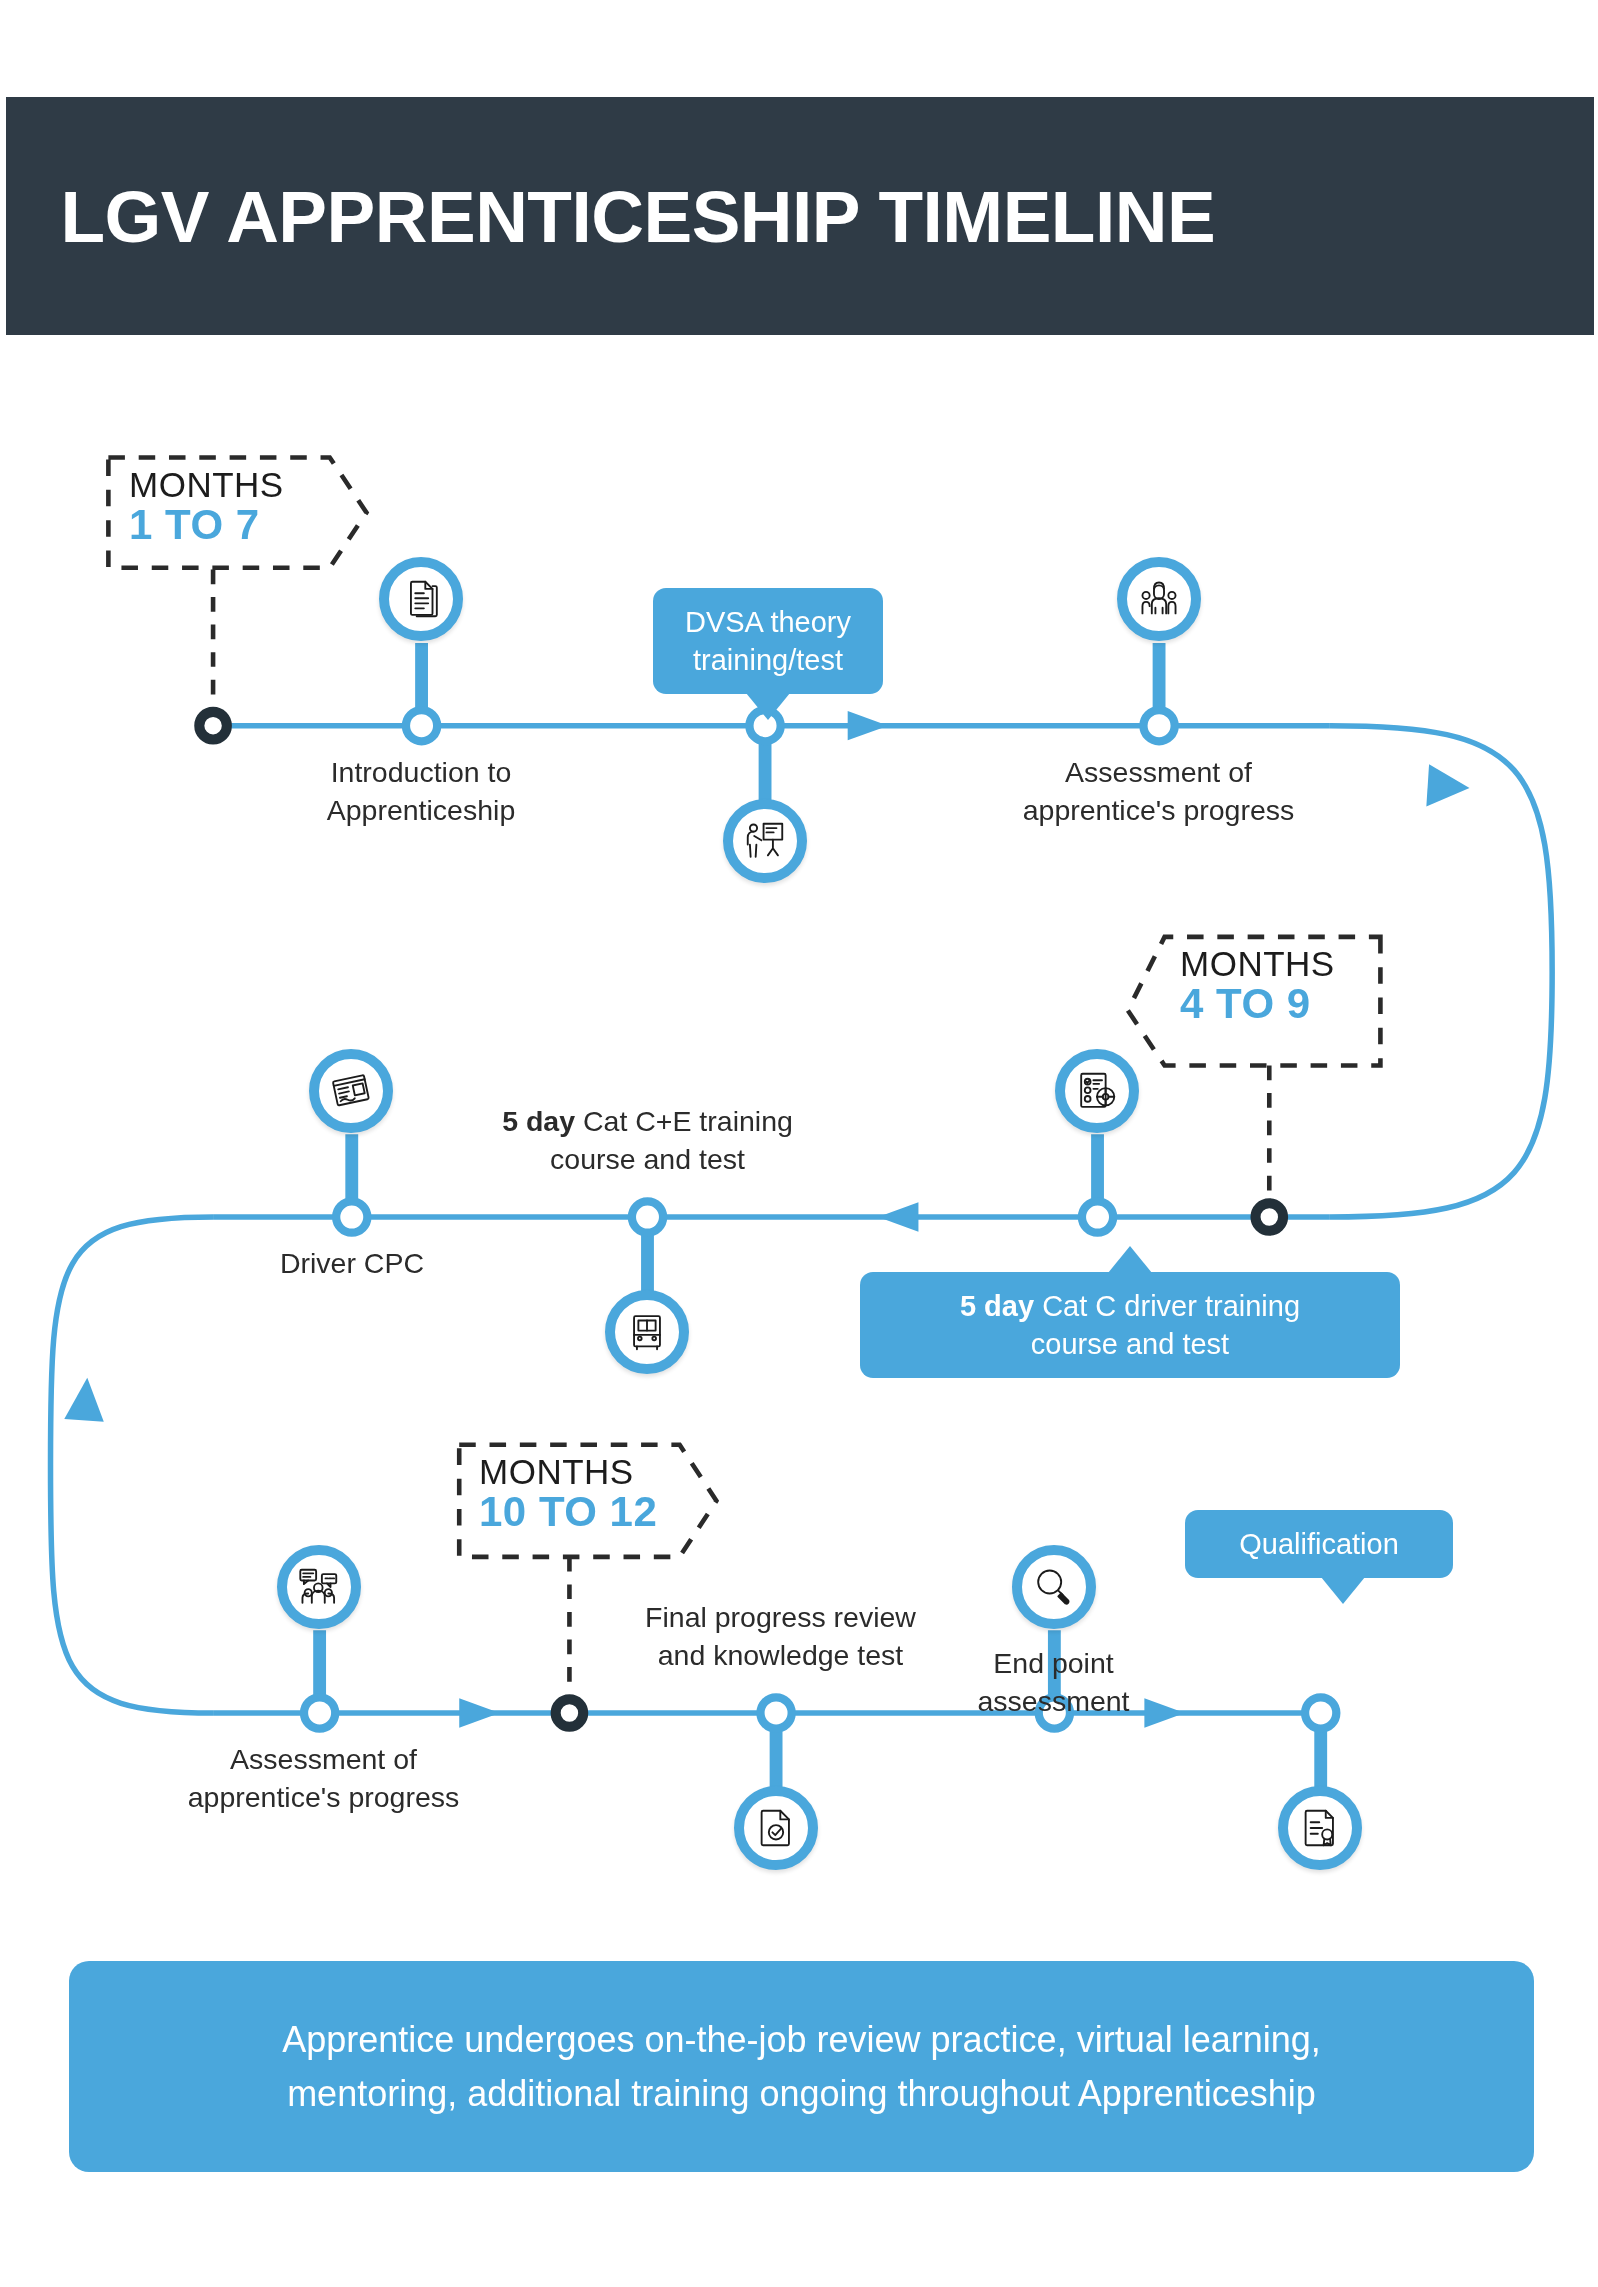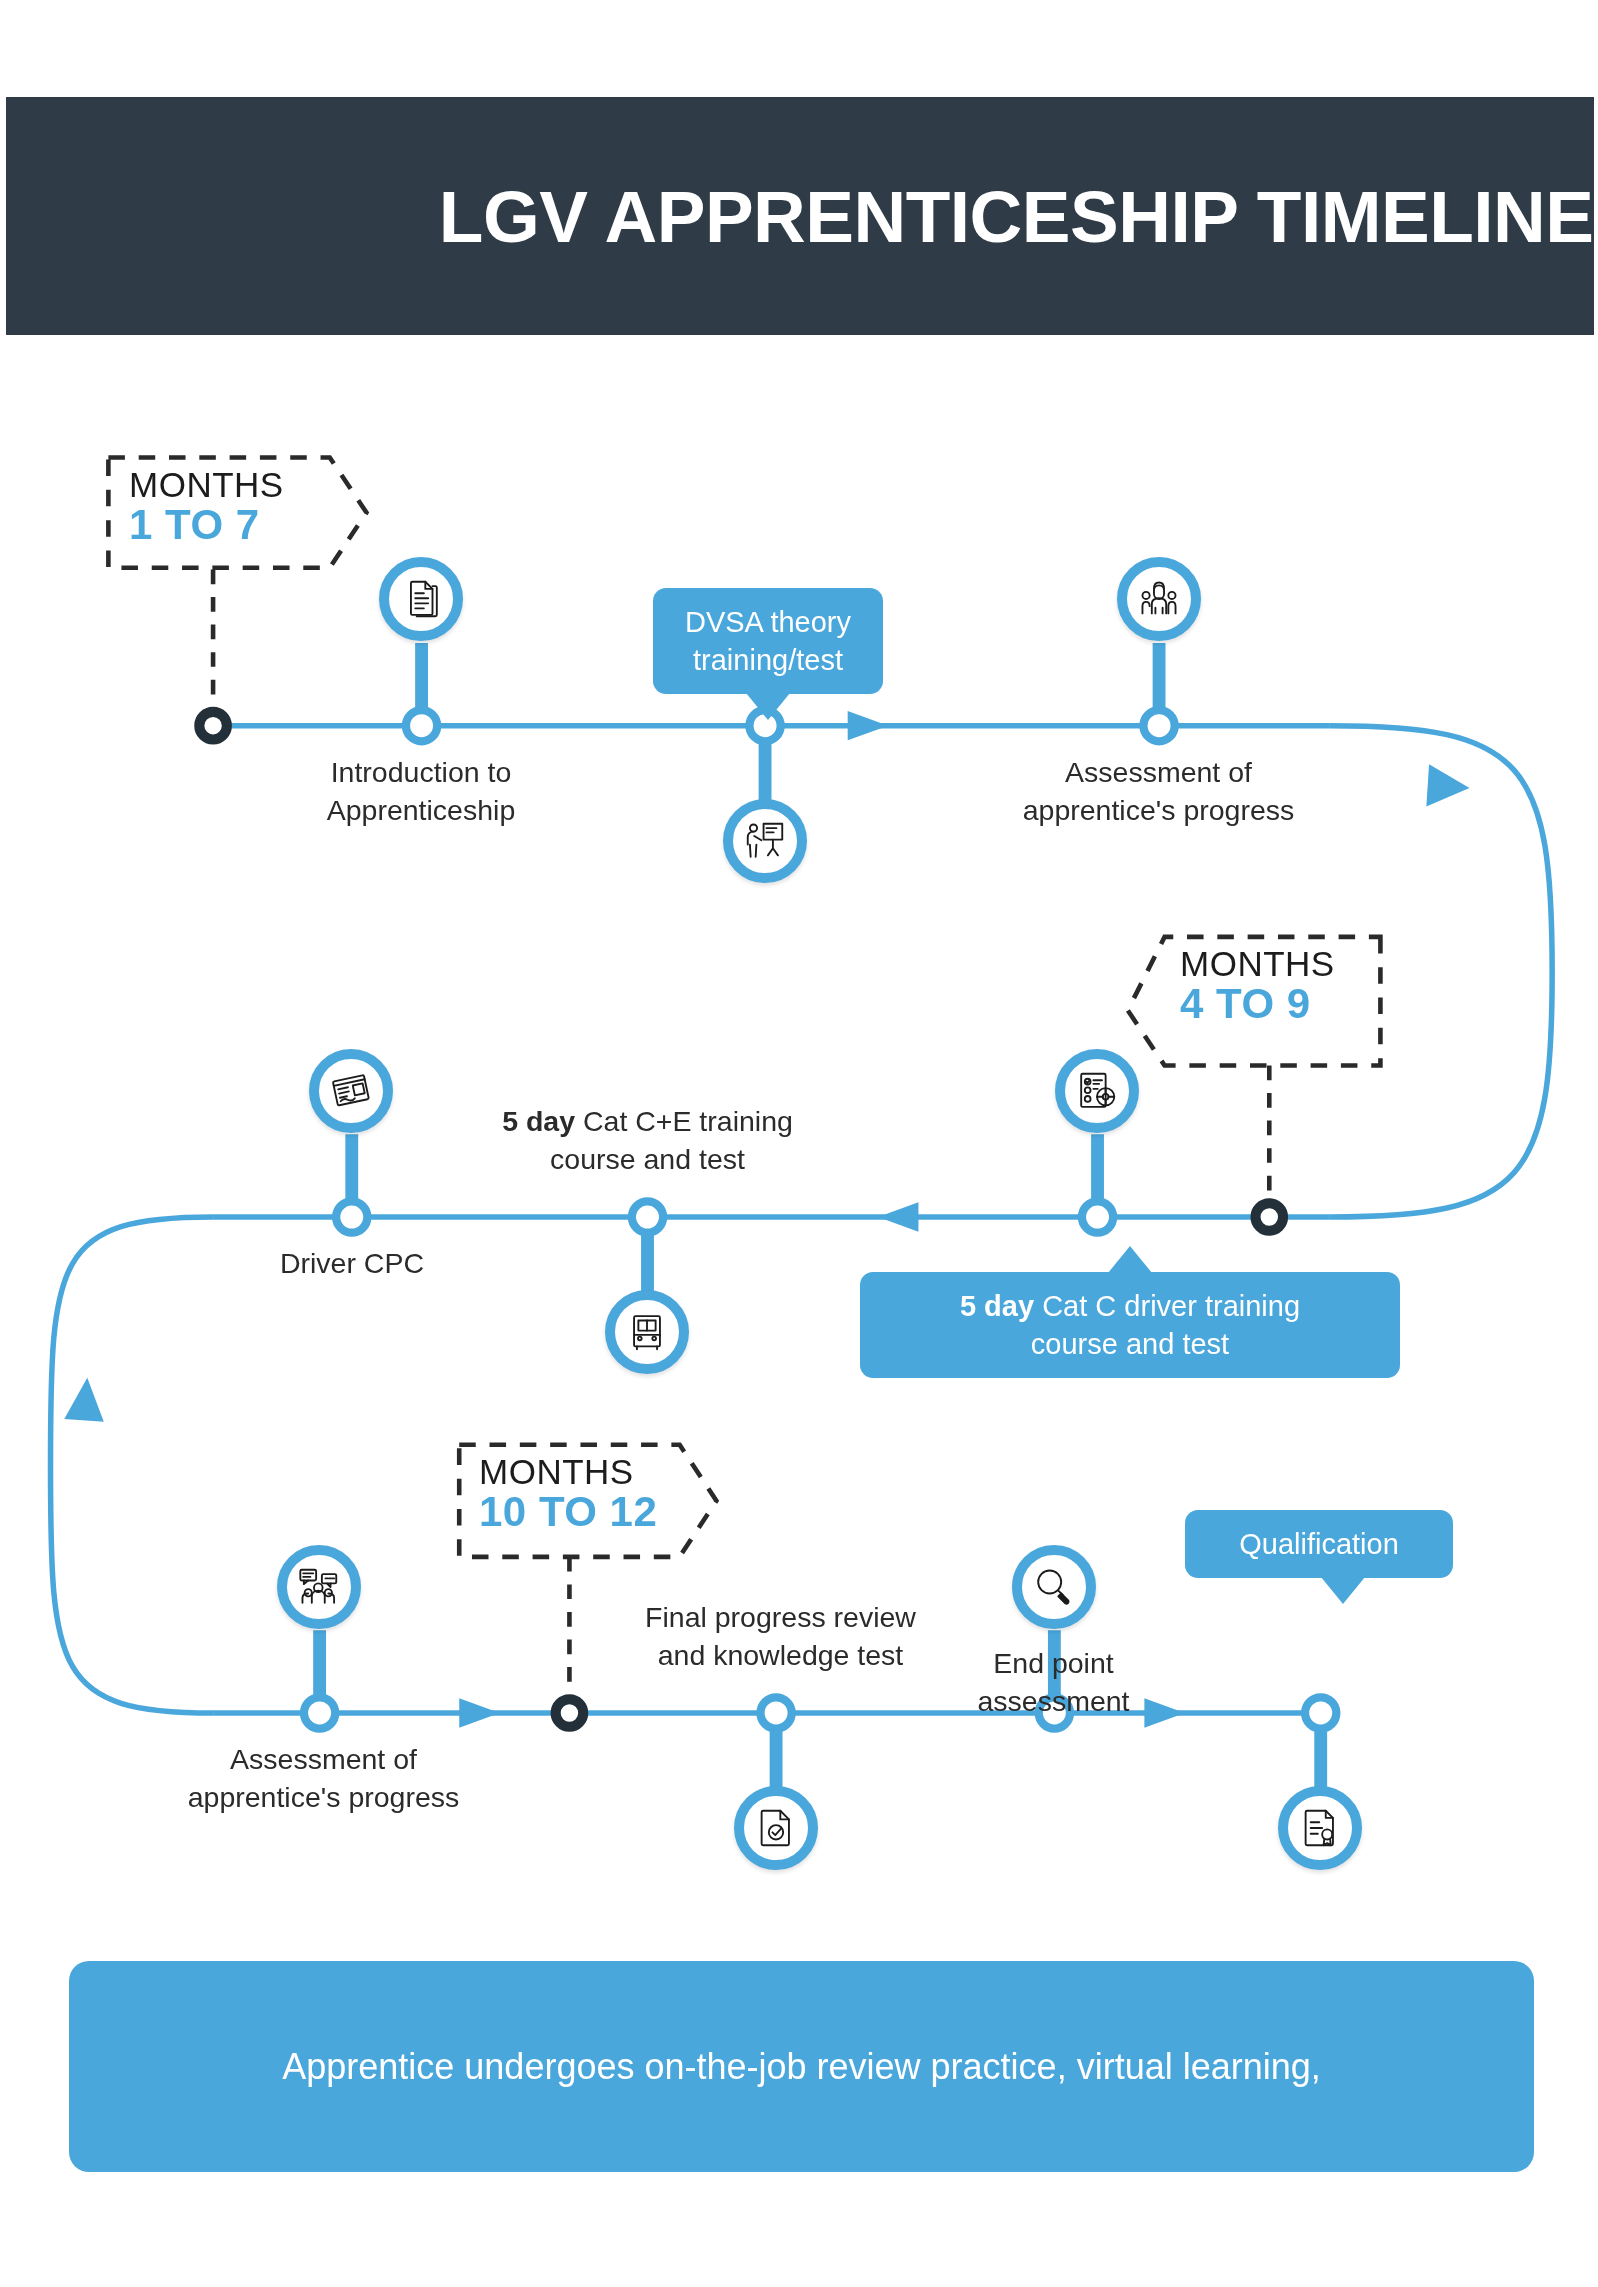--- a/index.html
+++ b/index.html
@@ -20,21 +20,20 @@
   
   #header-bar {
     position: absolute;
     left: 5.5px;
     top: 97px;
     width: 1588px;
     height: 238px;
     background: #2f3b46;
     display: flex;
     align-items: center;
-    justify-content: flex-end;
   }
   #header-title {
     color: #ffffff;
     font-size: 73px;
     font-weight: 800;
     letter-spacing: -0.5px;
     padding-left: 55px;
     line-height: 1;
     white-space: nowrap;
   }
@@ -404,17 +403,18 @@
       <path d="M40 8 v10 h10"></path>
       <path d="M19 24 h12 M19 32 h16 M19 40 h10"></path>
       <circle cx="42" cy="41" r="7"></circle>
       <path d="M38 47 l-1 9 l5 -3 l5 3 l-1 -9"></path>
     </svg>
   </div>
 
   <div id="bottom-banner">
     <div class="bb-text">
       <span>Apprentice undergoes on-the-job review practice, virtual learning,</span><br>
+      <span>mentoring, additional training ongoing throughout Apprenticeship</span>
     </div>
   </div>
 
 </div>
 
 
 </body></html>

